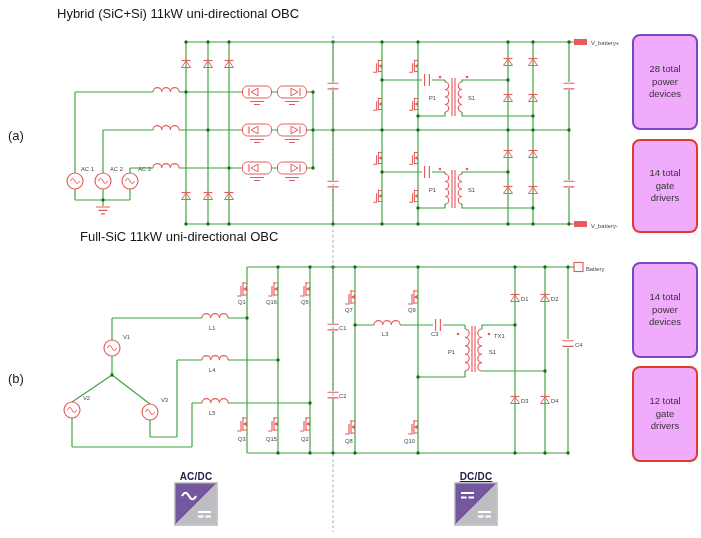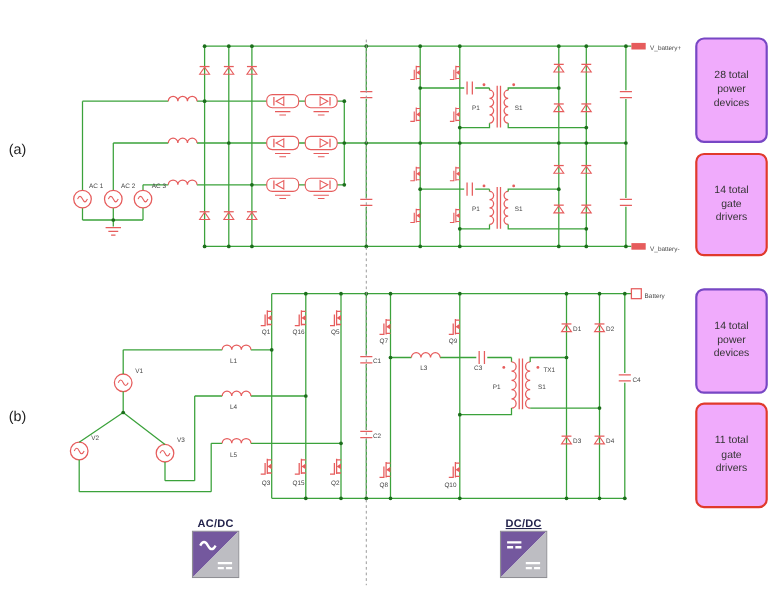--- a/index.html
+++ b/index.html
@@ -345,32 +345,34 @@
 
     <g transform="translate(455,483)">
       <rect class="iconborder" x="0" y="0" width="42" height="42"></rect>
       <polygon class="icon-purple" points="0.5,0.5 41.5,0.5 0.5,41.5"></polygon>
       <polygon class="icon-gray" points="41.5,0.5 41.5,41.5 0.5,41.5"></polygon>
       <path class="iconglyph" d="M6,10 H19 M6,14.5 H11.5 M13.5,14.5 H19" stroke-width="1.8"></path>
       <path class="iconglyph" d="M23,29 H36 M23,33.5 H28.5 M30.5,33.5 H36" stroke-width="1.8"></path>
     </g>
   </svg>
 
+  <div class="title" style="left:57px;top:6px;">Hybrid (SiC+Si) 11kW uni-directional OBC</div>
+  <div class="title" style="left:80px;top:229px;">Full-SiC 11kW uni-directional OBC</div>
   <div class="ptag" style="left:8px;top:128px;">(a)</div>
   <div class="ptag" style="left:8px;top:371px;">(b)</div>
 
   <div class="abox purple" style="left:632px;top:34px;height:92px;">28 total
 power
 devices</div>
   <div class="abox redb" style="left:632px;top:139px;height:90px;">14 total
 gate
 drivers</div>
   <div class="abox purple" style="left:632px;top:262px;height:92px;">14 total
 power
 devices</div>
-  <div class="abox redb" style="left:632px;top:366px;height:92px;">11 total
+  <div class="abox redb" style="left:632px;top:366px;height:92px;">12 total
 gate
 drivers</div>
 
   <div class="convlabel" style="left:175px;top:471px;">AC/DC</div>
   <div class="convlabel" style="left:455px;top:471px;text-decoration:underline;">DC/DC</div>
 
 </div>
 
 </body></html>

